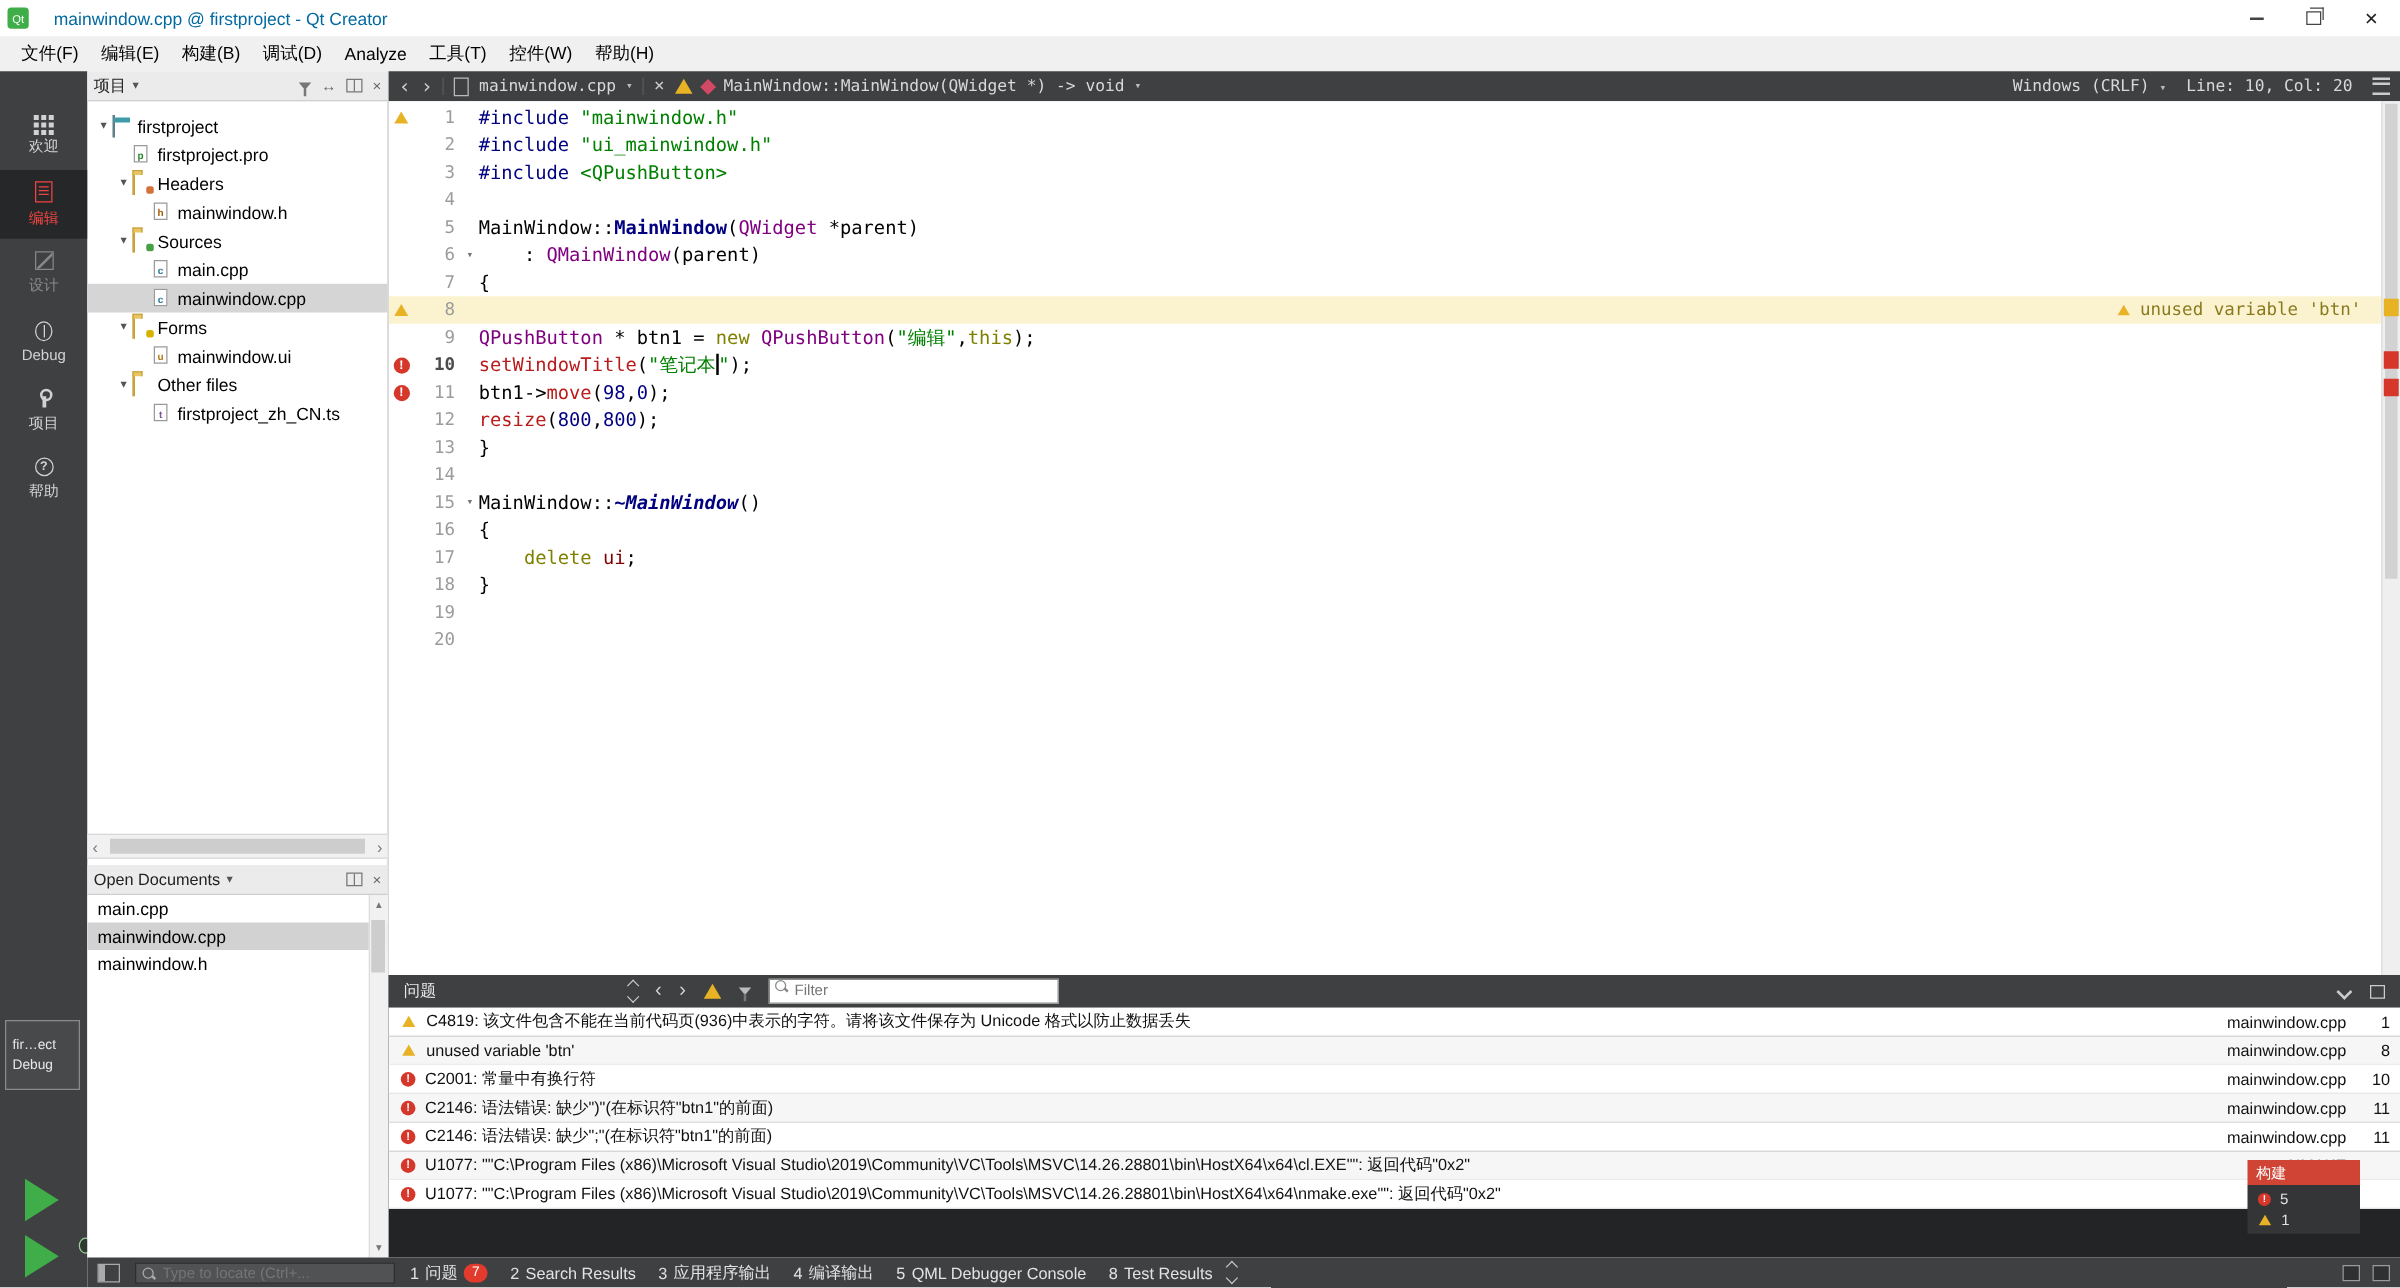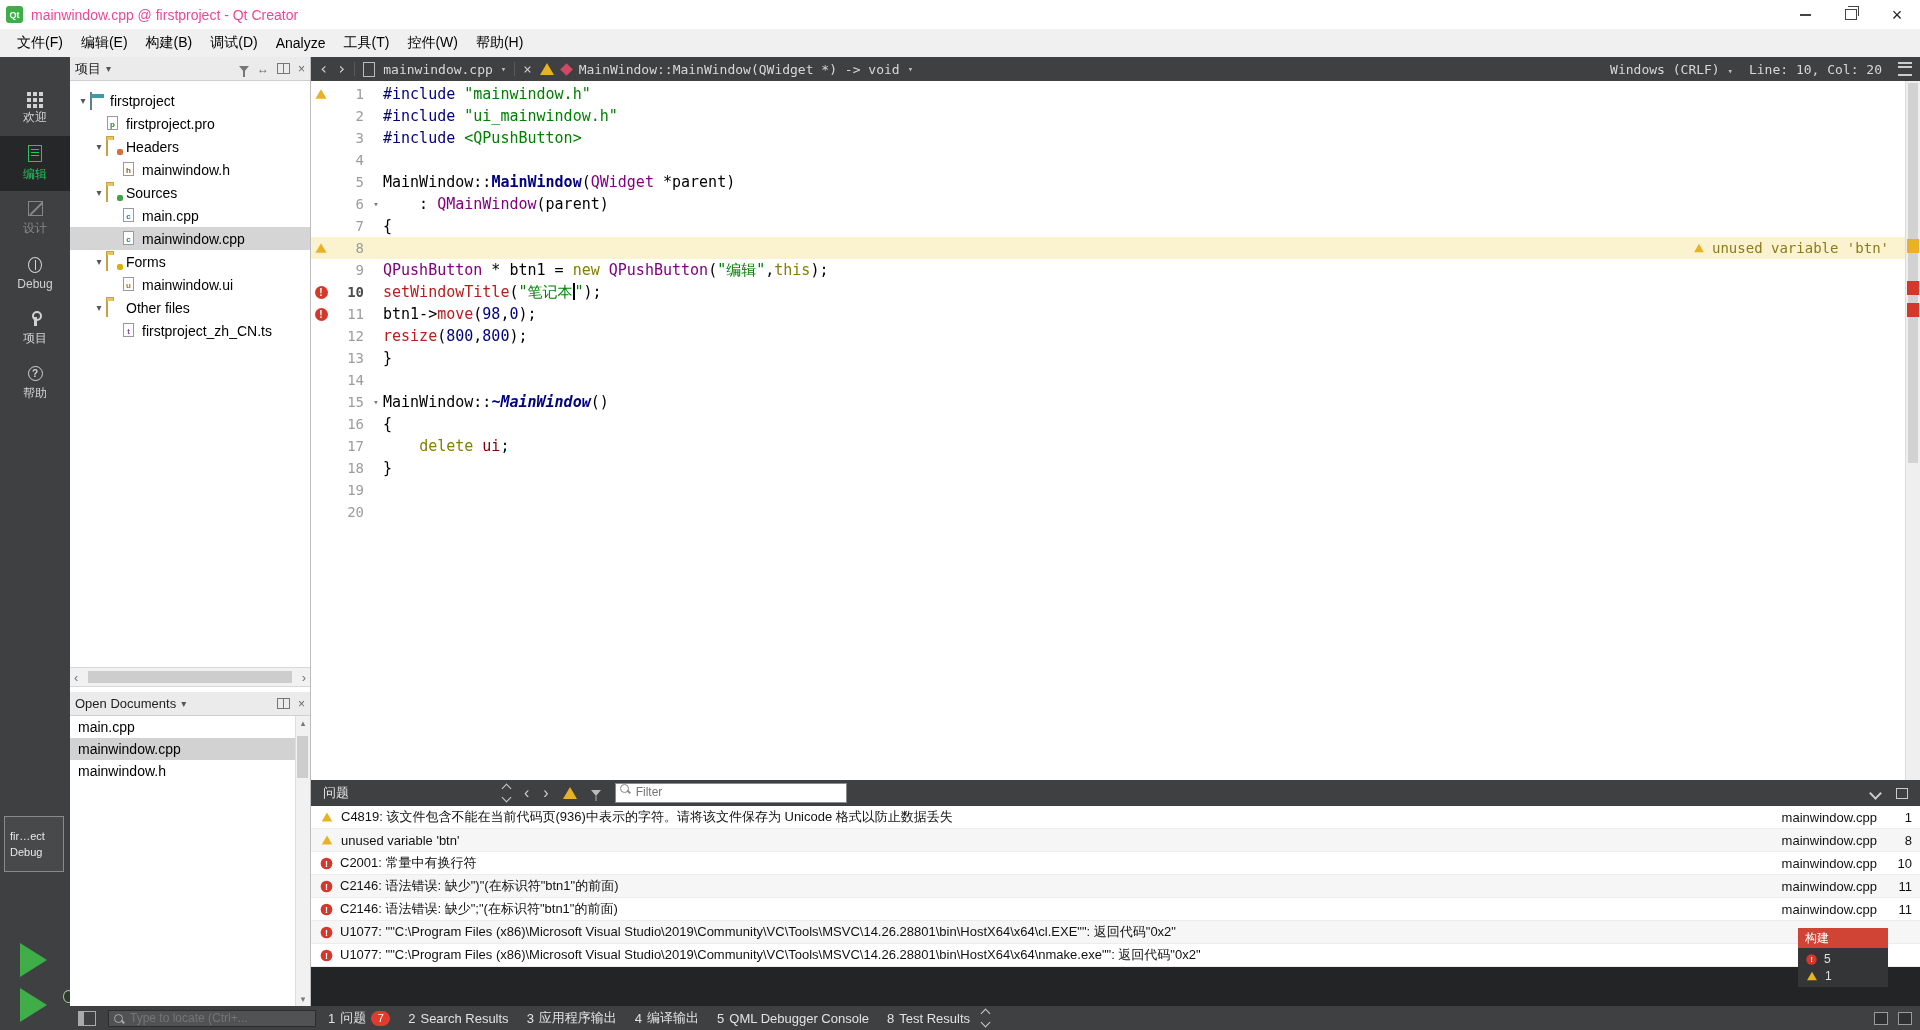--- a/index.html
+++ b/index.html
@@ -2,38 +2,38 @@
 <html><head>
 <meta charset="utf-8">
 <style>
   html,body{margin:0;padding:0}
   body{width:1920px;height:1030px;position:relative;overflow:hidden;background:#fff;
        font-family:"Liberation Sans","DejaVu Sans",sans-serif;font-size:14px;color:#000}
   .abs{position:absolute}
 
   
   .titlebar{left:0;top:0;width:1920px;height:29px;background:#fff;display:flex;align-items:center;padding-left:6px;box-sizing:border-box}
-  .qt-logo{width:17px;height:17px;background:#3fae49;border-radius:3px;color:#fff;font-size:9px;font-weight:bold;
+  .qt-logo{width:17px;height:17px;background:#3fae49;border-radius:3px;color:#fff;font-size:9px;font-weight:normal;
            display:flex;align-items:center;justify-content:center}
-  .title-text{margin-left:8px;font-size:14px;color:#ec4899}
+  .title-text{margin-left:20px;font-size:14px;color:#0369a1}
   .win-controls{margin-left:auto;display:flex;height:100%}
   .win-btn{width:46px;height:100%;display:flex;align-items:center;justify-content:center;color:#333}
   .ic-min{width:11px;height:2px;background:#444}
   .ic-max{width:10px;height:9px;border:1.5px solid #444;position:relative}
   .ic-max::before{content:"";position:absolute;left:2px;top:-4px;width:10px;height:9px;border:1.5px solid #444;border-left:none;border-bottom:none}
   .ic-close{font-size:18px;line-height:1;color:#222}
 
   
   .menubar{left:0;top:29px;width:1920px;height:28px;background:#f0f0f0;display:flex;align-items:flex-start;padding-left:8px;box-sizing:border-box}
   .menu-item{padding:0 9px;height:100%;display:flex;align-items:center;font-size:14px;color:#000}
 
   
   .mode-sidebar{left:0;top:57px;width:70px;height:973px;background:#3e4042;display:flex;flex-direction:column;padding-top:24px;box-sizing:border-box}
   .mode-item{height:55px;display:flex;flex-direction:column;align-items:center;justify-content:center;gap:4px;color:#d2d2d2;font-size:12px}
-  .mode-item.selected{background:#262728;color:#22c55e}
+  .mode-item.selected{background:#262728;color:#ef4444}
   .mode-item.disabled{color:#878787}
   .mi{color:inherit}
   .mi-welcome{width:4px;height:4px;background:currentColor;box-shadow:6px 0,12px 0,0 6px,6px 6px,12px 6px,0 12px,6px 12px,12px 12px;margin:1px 12px 9px 0}
   .mi-edit{width:12px;height:15px;border:1px solid currentColor;position:relative}
   .mi-edit::after{content:"";position:absolute;left:2px;right:2px;top:3px;height:1px;background:currentColor;box-shadow:0 3px,0 6px}
   .mi-design{width:13px;height:13px;border:1px solid currentColor;position:relative;overflow:hidden}
   .mi-design::after{content:"";position:absolute;left:-2px;top:5px;width:20px;height:1.5px;background:currentColor;transform:rotate(-45deg)}
   .mi-debug{width:12px;height:14px;border:1px solid currentColor;border-radius:50%;position:relative}
   .mi-debug::after{content:"";position:absolute;left:50%;top:2px;bottom:2px;width:1px;background:currentColor}
   .mi-projects{width:14px;height:15px;position:relative}

